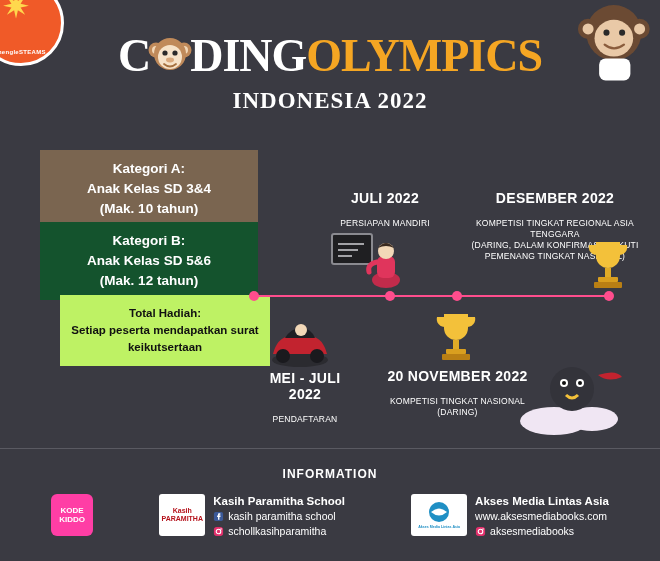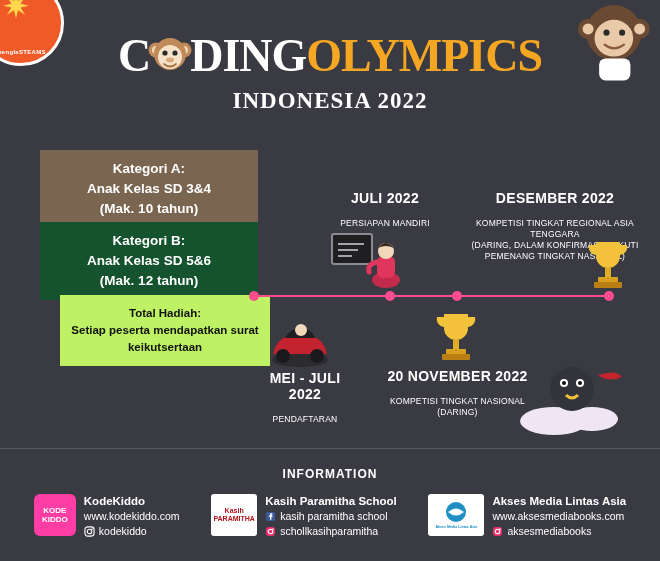--- a/index.html
+++ b/index.html
@@ -247,32 +247,20 @@
   <path d="M84 16 q18 -6 24 2 q-14 6 -24 -2z" fill="#c2232f"></path>
 </svg>
 
 <div class="footer-sep"></div>
 <div class="info-title">INFORMATION</div>
 
 <div class="partners">
 
   <div class="partner">
     <div class="p-logo kk-logo">KODE KIDDO</div>
-    <div class="p-text">
-      <div class="p-name">KodeKiddo</div>
-      <div>www.kodekiddo.com</div>
-      <div class="p-row">
-        <svg class="sm-ico" viewBox="0 0 24 24">
-            <rect x="2" y="2" width="20" height="20" rx="6" fill="none" stroke="#fff" stroke-width="2.4"></rect>
-            <circle cx="12" cy="12" r="5" fill="none" stroke="#fff" stroke-width="2.4"></circle>
-            <circle cx="17.6" cy="6.4" r="1.6" fill="#fff"></circle>
-          </svg>
-        <span>kodekiddo</span>
-      </div>
-    </div>
   </div>
 
   <div class="partner">
     <div class="p-logo kp-logo">Kasih PARAMITHA</div>
     <div class="p-text">
       <div class="p-name">Kasih Paramitha School</div>
       <div class="p-row">
         <svg class="sm-ico" viewBox="0 0 24 24">
             <rect x="2" y="2" width="20" height="20" rx="4" fill="#3b5998"></rect>
             <path d="M14 8h2V5h-2.5C11.6 5 11 6.2 11 7.6V10H9v3h2v6h3v-6h2.2l.3-3H14V8.2c0-.1 0-.2 0-.2z" fill="#fff"></path>

